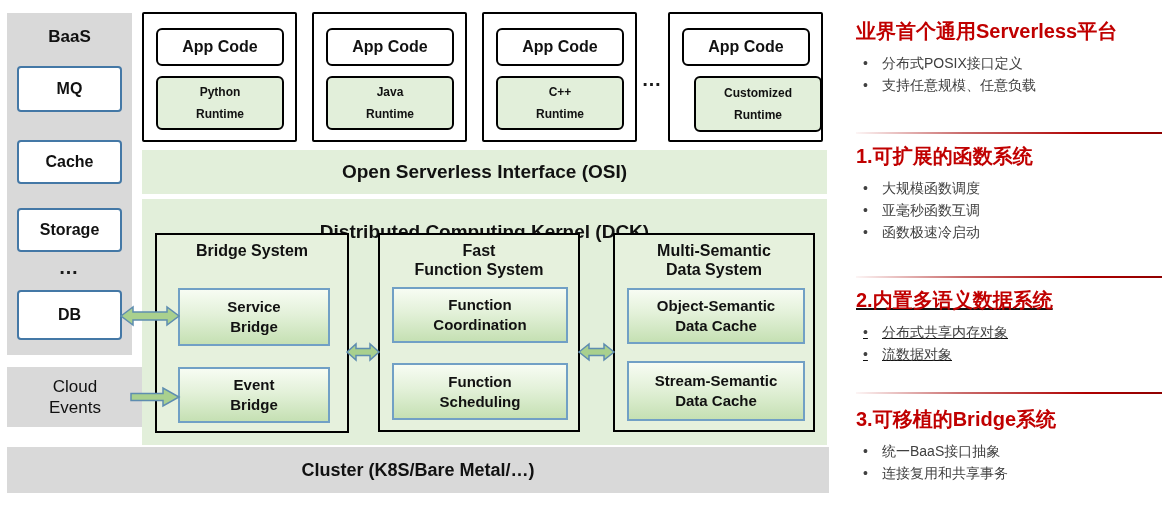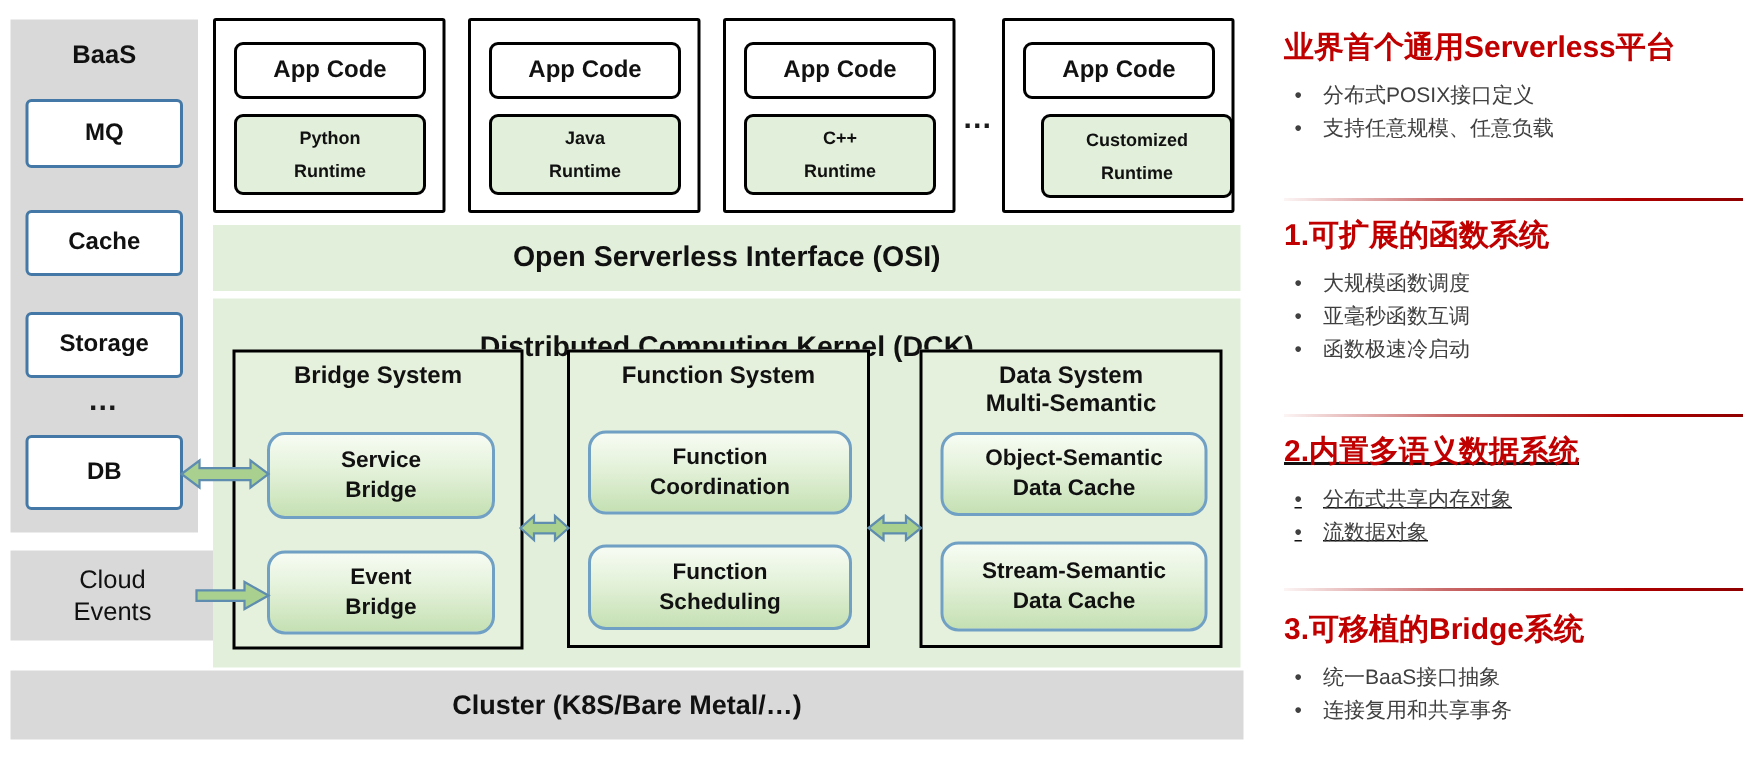--- a/index.html
+++ b/index.html
@@ -33,21 +33,21 @@
 
   
   .green-band{background:#e2efda;}
   .band-title{font-weight:bold;font-size:19px;text-align:center;}
 
   
   .sysbox{background:#e6f1dd;border:2px solid #000;}
   .sys-title{font-weight:bold;font-size:16px;line-height:19px;text-align:center;padding-top:6px;}
   .gbox{
     background:linear-gradient(to bottom,#f7fcf3 0%,#e3f1d9 45%,#c5e0b3 100%);
-    border:2px solid #71a0c5;border-radius:12px;
+    border:2px solid #71a0c5;border-radius:0;
     font-weight:bold;font-size:15px;line-height:20px;
   }
 
   
   .cluster{background:#d9d9d9;font-weight:bold;font-size:18px;}
 
   
   .sec{width:312px;}
   .sec-h{color:#c00000;font-weight:bold;font-size:20px;margin-bottom:9px;white-space:nowrap;}
   .bullet{display:flex;gap:11px;padding-left:7px;font-size:14px;color:#404040;line-height:19px;margin-bottom:3px;}
@@ -112,27 +112,28 @@
     <div class="band-title" style="padding-top:22px;">Distributed Computing Kernel (DCK)</div>
   </div>
 
   <div class="abs sysbox" style="left:155px;top:233px;width:194px;height:200px;">
     <div class="sys-title">
       <div>Bridge System</div>
     </div>
   </div>
   <div class="abs sysbox" style="left:378px;top:233px;width:202px;height:199px;">
     <div class="sys-title">
+      <div>Fast</div>
       <div>Function System</div>
     </div>
   </div>
   <div class="abs sysbox" style="left:613px;top:233px;width:202px;height:199px;">
     <div class="sys-title">
+      <div>Multi-Semantic</div>
       <div>Data System</div>
-      <div>Multi-Semantic</div>
     </div>
   </div>
 
   <div class="abs gbox flexc" style="left:178px;top:288px;width:152px;height:58px;">
     <div>Service</div>
     <div>Bridge</div>
   </div>
   <div class="abs gbox flexc" style="left:178px;top:367px;width:152px;height:56px;">
     <div>Event</div>
     <div>Bridge</div>

